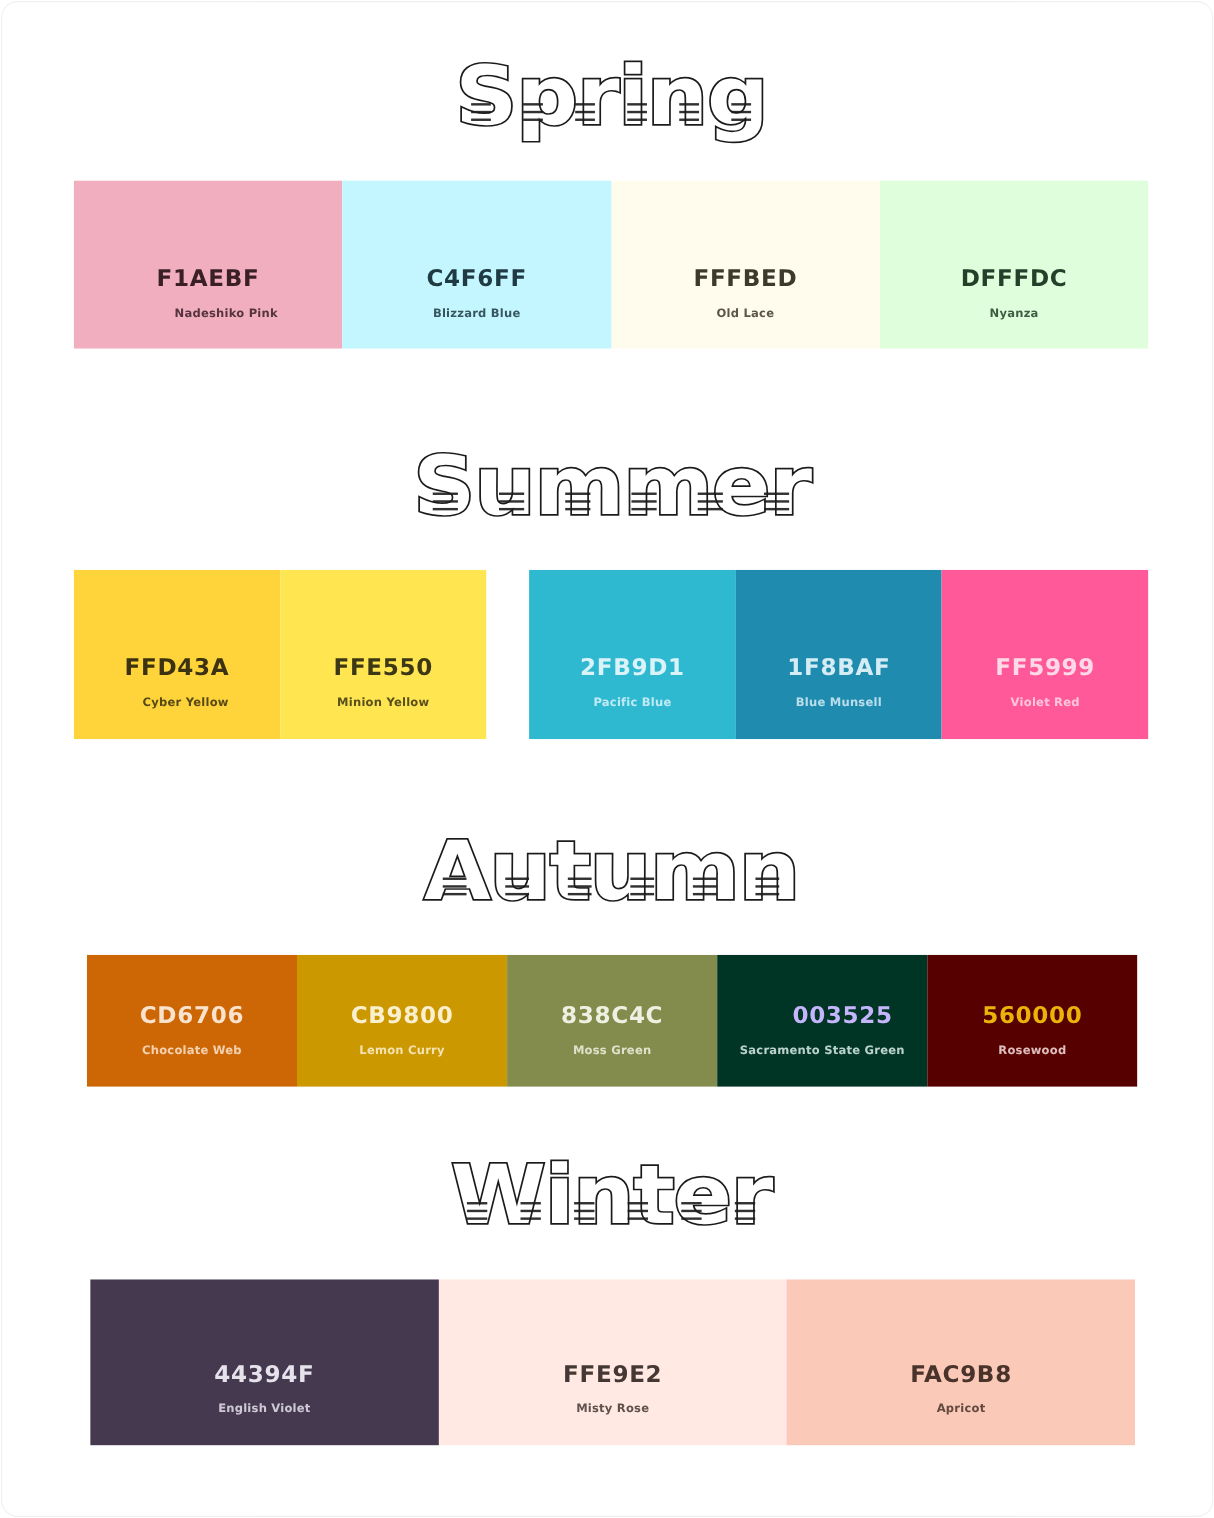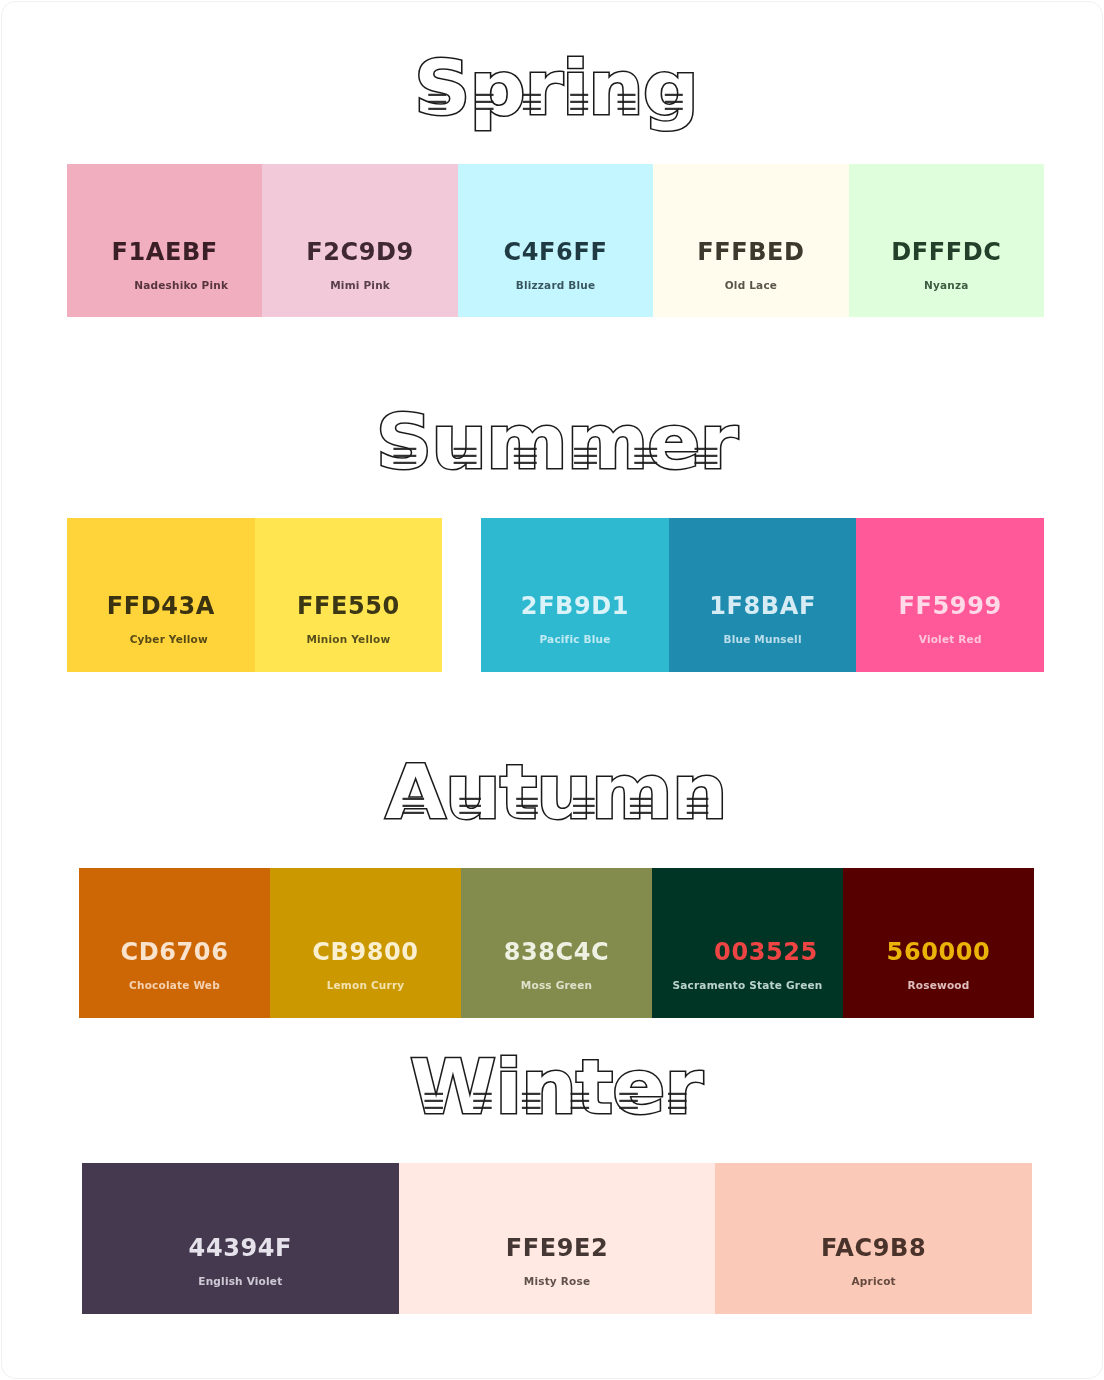--- a/index.html
+++ b/index.html
@@ -83,21 +83,21 @@
     display: flex;
     flex-direction: column;
     align-items: center;
     justify-content: flex-end;
     box-sizing: border-box;
     position: relative;
   }
   .hex {
     font-family: "DejaVu Sans", sans-serif;
     font-weight: 700;
-    font-size: 24px;
+    font-size: 21px;
     letter-spacing: 0.6px;
     line-height: 1;
   }
   .cname {
     font-family: "DejaVu Sans", sans-serif;
     font-weight: 600;
     font-size: 10.5px;
     letter-spacing: 0.2px;
     line-height: 1;
   }
@@ -108,21 +108,21 @@
   #block-autumn  { top: 744px; }
   #block-winter  { top: 1039px; }
 
   #band-spring {
     left: 63px; top: 124px; width: 977px; height: 153px;
   }
   #band-summer {
     left: 63px; top: 124px; width: 977px; height: 154px;
   }
   #band-autumn {
-    left: 75px; top: 124px; width: 955px; height: 150px;
+    left: 75px; top: 124px; width: 955px; height: 120px;
   }
   #band-winter {
     left: 78px; top: 124px; width: 950px; height: 151px;
   }
 
   #band-spring .hex   { margin-bottom: 16px; }
   #band-summer .hex   { margin-bottom: 16px; }
   #band-autumn .hex   { margin-bottom: 16px; }
   #band-winter .hex   { margin-bottom: 16px; }
 
@@ -159,24 +159,20 @@
           <rect x="660.8084554036458" y="53.760000000000005" width="17.977049153645833" height="2.2" fill="#1b1b1b" opacity="0.9"></rect>
           <rect x="660.8084554036458" y="60.760000000000005" width="17.977049153645833" height="2.2" fill="#1b1b1b" opacity="0.9"></rect>
           <rect x="660.8084554036458" y="67.76" width="17.977049153645833" height="2.2" fill="#1b1b1b" opacity="0.9"></rect>
         </svg>
     </div>
     <div class="band" id="band-spring">
         <div class="swatch" style="background: rgb(241, 174, 191);">
           <div class="hex" style="color: rgb(58, 31, 39);">F1AEBF</div>
           <div class="cname" style="color: rgb(58, 31, 39); opacity: 0.85; padding-left: 33px;">Nadeshiko Pink</div>
         </div>
-        <div class="swatch" style="background: rgb(242, 201, 217);">
-          <div class="hex" style="color: rgb(63, 40, 50);">F2C9D9</div>
-          <div class="cname" style="color: rgb(63, 40, 50); opacity: 0.85;">Mimi Pink</div>
-        </div>
         <div class="swatch" style="background: rgb(196, 246, 255);">
           <div class="hex" style="color: rgb(31, 58, 66);">C4F6FF</div>
           <div class="cname" style="color: rgb(31, 58, 66); opacity: 0.85;">Blizzard Blue</div>
         </div>
         <div class="swatch" style="background: rgb(255, 251, 237);">
           <div class="hex" style="color: rgb(61, 57, 44);">FFFBED</div>
           <div class="cname" style="color: rgb(61, 57, 44); opacity: 0.85;">Old Lace</div>
         </div>
         <div class="swatch" style="background: rgb(223, 255, 220);">
           <div class="hex" style="color: rgb(36, 64, 42);">DFFFDC</div>
@@ -264,21 +260,21 @@
         </div>
         <div class="swatch" style="background: rgb(203, 152, 0);">
           <div class="hex" style="color: rgb(250, 239, 207);">CB9800</div>
           <div class="cname" style="color: rgb(250, 239, 207); opacity: 0.85;">Lemon Curry</div>
         </div>
         <div class="swatch" style="background: rgb(131, 140, 76);">
           <div class="hex" style="color: rgb(238, 241, 225);">838C4C</div>
           <div class="cname" style="color: rgb(238, 241, 225); opacity: 0.85;">Moss Green</div>
         </div>
         <div class="swatch" style="background: rgb(0, 53, 37);">
-          <div class="hex" style="color: #ef4444; margin-left: 37px;">003525</div>
+          <div class="hex" style="color: #c4b5fd; margin-left: 37px;">003525</div>
           <div class="cname" style="color: rgb(220, 238, 231); opacity: 0.85;">Sacramento State Green</div>
         </div>
         <div class="swatch" style="background: rgb(86, 0, 0);">
           <div class="hex" style="color: #eab308;">560000</div>
           <div class="cname" style="color: rgb(246, 222, 222); opacity: 0.85;">Rosewood</div>
         </div>
       </div>
   </div>
 
   <div class="season-block" id="block-winter">

